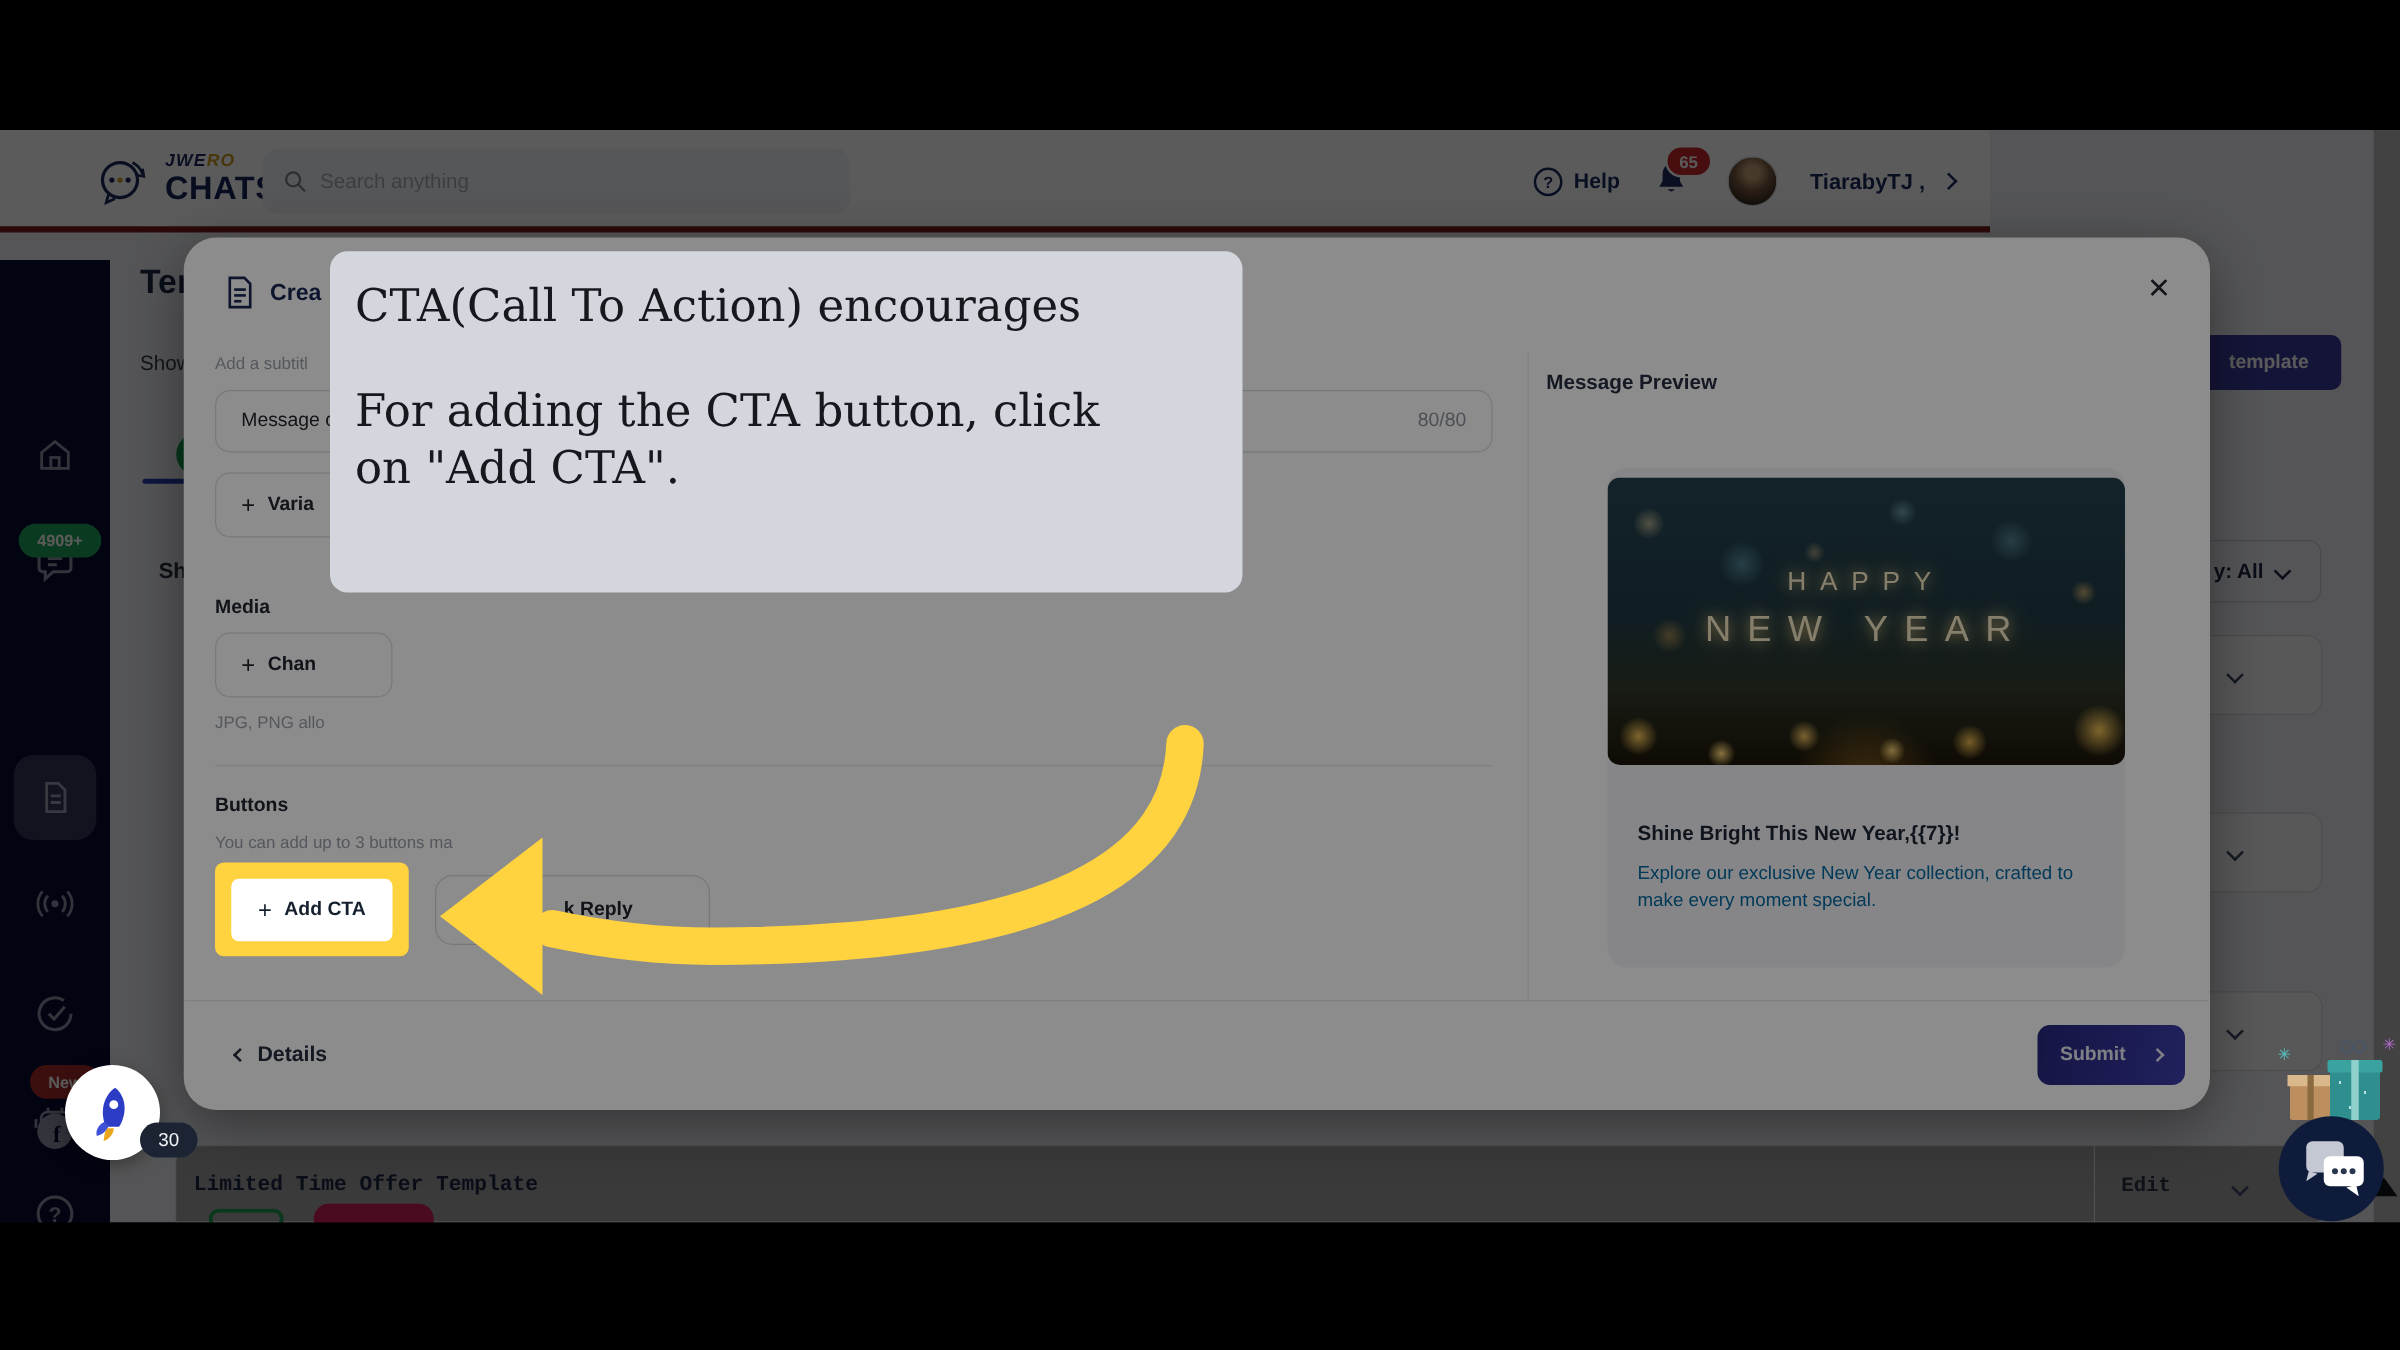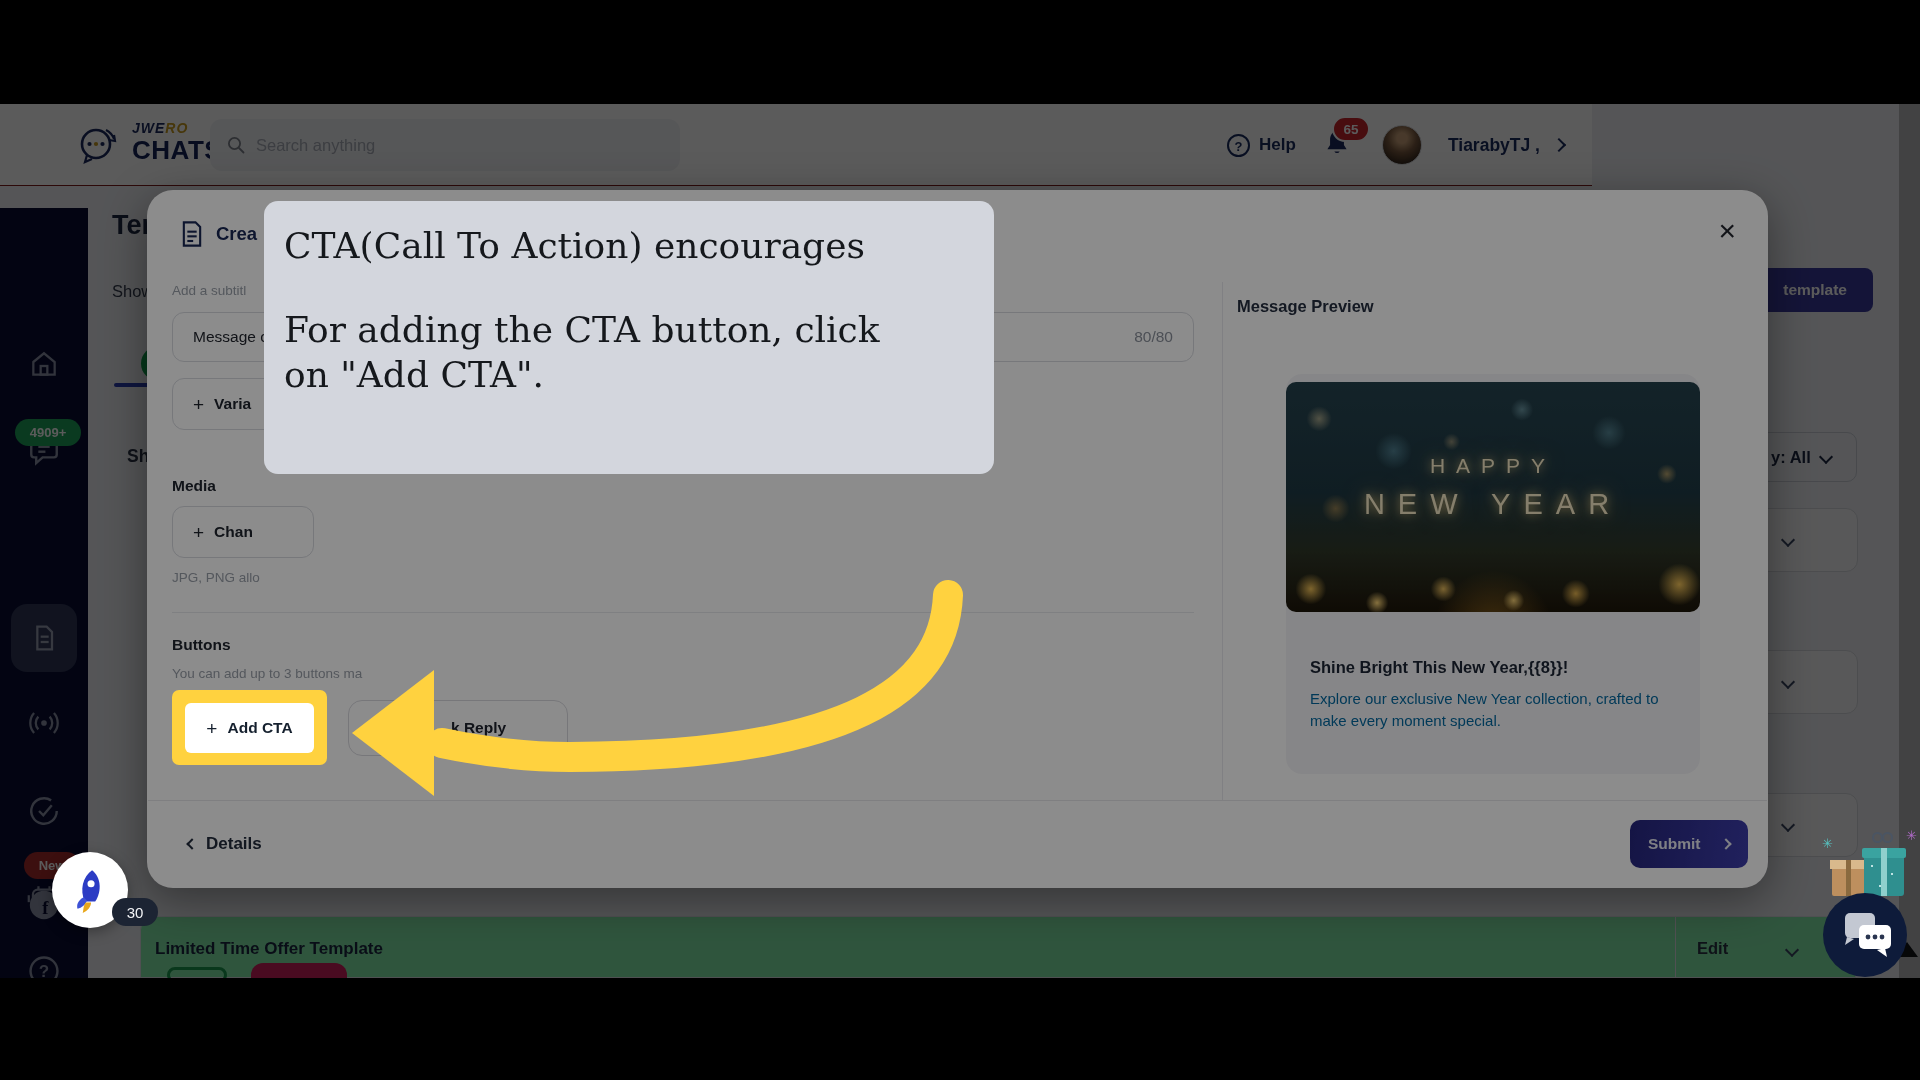--- a/index.html
+++ b/index.html
@@ -4,21 +4,21 @@
 <style>
   * { margin:0; padding:0; box-sizing:border-box; }
   html,body { width:1920px; height:1080px; overflow:hidden; background:#000; }
   body { font-family:"Liberation Sans", sans-serif; position:relative; }
 
   
   #screen { position:absolute; inset:0; background:#000; }
   #app { position:absolute; left:0; top:104px; width:1920px; height:874px; background:#eef0f4; }
 
   
-  #header { position:absolute; left:0; top:0; width:1592px; height:82px; background:#ffffff; border-bottom:1px solid #7f1d1d; }
+  #header { position:absolute; left:0; top:0; width:1592px; height:82px; background:#ffffff; border-bottom:5px solid #7f1d1d; }
   .logo-wrap { position:absolute; left:74px; top:13px; display:flex; align-items:center; }
   .logo-text { margin-left:8px; line-height:1; }
   .logo-top { font-size:14px; font-weight:bold; font-style:italic; letter-spacing:1px; color:#1b2a5e; }
   .logo-top b { color:#c79a1f; }
   .logo-main { font-size:26px; font-weight:800; letter-spacing:.5px; color:#14225a; margin-top:2px; }
   .search { position:absolute; left:210px; top:15px; width:470px; height:52px; background:#f2f3f6; border-radius:12px; display:flex; align-items:center; padding:0 16px; }
   .search-ph { color:#a9aeb9; font-size:16.5px; margin-left:10px; }
   .hdr-right { position:absolute; right:28px; top:0; height:82px; display:flex; align-items:center; gap:26px; }
   .help { display:flex; align-items:center; gap:8px; color:#1a2b5f; font-size:17px; font-weight:600; }
   .bell-wrap { position:relative; width:34px; height:34px; }
@@ -37,21 +37,21 @@
   
   .pg-title { position:absolute; left:112px; top:106px; font-size:27px; font-weight:bold; color:#1d2742; }
   .pg-show { position:absolute; left:112px; top:178px; font-size:16.5px; color:#333b4d; }
   .wa-circle { position:absolute; left:141px; top:242px; width:35px; height:35px; border-radius:50%; background:#13a04d; display:flex; align-items:center; justify-content:center; }
   .tab-underline { position:absolute; left:114px; top:279px; width:70px; height:4px; background:#2a3eb1; border-radius:2px; }
   .pg-sh { position:absolute; left:127px; top:342px; font-size:17.5px; font-weight:600; color:#2b3445; }
   .tpl-btn { position:absolute; left:1700px; top:164px; width:173px; height:44px; background:#3b3b9e; border-radius:8px; color:#fff; font-size:15.5px; font-weight:600; display:flex; align-items:center; justify-content:flex-end; padding-right:26px; }
   .filter-chip { position:absolute; left:1692px; top:328px; width:165px; height:50px; border:1.5px solid #c9ccd6; border-radius:10px; display:flex; align-items:center; padding-left:78px; gap:10px; color:#1d2742; font-size:16.5px; font-weight:600; }
   .row-frag { position:absolute; left:1698px; width:160px; height:64px; background:#f7f7f9; border:1px solid #d6d8de; border-radius:12px; }
   .row-frag .chv { position:absolute; left:84px; top:26px; color:#3a4763; }
-  .bottom-card { position:absolute; left:140px; top:812px; width:1716px; height:62px; background:#86efac; border:1px solid #dfe1e6; border-radius:14px 14px 0 0; }
+  .bottom-card { position:absolute; left:140px; top:812px; width:1716px; height:62px; background:#a3a3a3; border:1px solid #dfe1e6; border-radius:14px 14px 0 0;font-family:Liberation Mono, monospace; }
   .bc-title { position:absolute; left:14px; top:22px; font-size:17px; font-weight:600; color:#1d2742; }
   .bc-green { position:absolute; left:26px; top:50px; width:72px; height:12px; overflow:hidden; }
   .bc-green i { display:block; width:60px; height:16px; border:3px solid #1d9e50; border-radius:8px; }
   .bc-red { position:absolute; left:110px; top:46px; width:96px; height:16px; background:#d0215c; border-radius:12px 12px 0 0; }
   .bc-div { position:absolute; left:1534px; top:0; width:1px; height:62px; background:#e2e4e9; }
   .bc-edit { position:absolute; left:1556px; top:22px; font-size:16.5px; font-weight:600; color:#2b3445; }
   .bc-chv { position:absolute; left:1646px; top:28px; color:#3a4763; }
   .tri-dark { position:absolute; left:1896px; top:838px; width:0; height:0; border-left:11px solid transparent; border-right:11px solid transparent; border-bottom:15px solid #171a21; }
   .scroll-strip { position:absolute; left:1899px; top:0; width:21px; height:874px; background:rgba(0,0,0,.22); }
 
@@ -407,21 +407,21 @@
 
     <div class="m-vdiv"></div>
     <div class="pv-head">Message Preview</div>
     <div class="pv-card">
       <div class="pv-img">
         <div class="pv-imgtext">
           <div class="pv-l1">HAPPY</div>
           <div class="pv-l2">NEW YEAR</div>
         </div>
       </div>
-      <div class="pv-title">Shine Bright This New Year,{{8}}!</div>
+      <div class="pv-title">Shine Bright This New Year,{{7}}!</div>
       <div class="pv-body">Explore our exclusive New Year collection, crafted to make every moment special.</div>
     </div>
 
     <div class="m-hdiv"></div>
     <div class="m-details">
       <i class="chv chv-left" style="width:8px;height:8px"></i>
       <span>Details</span>
     </div>
     <div class="m-submit">
       <span>Submit</span>

